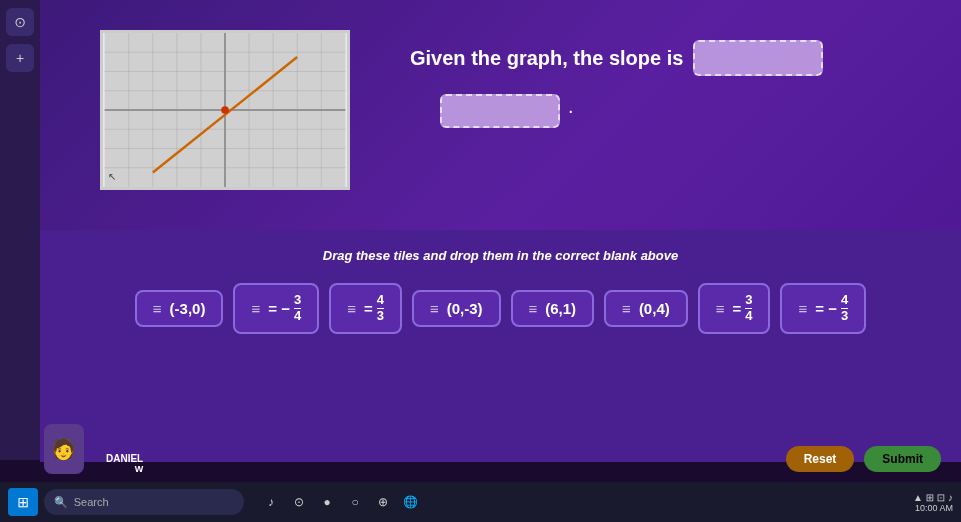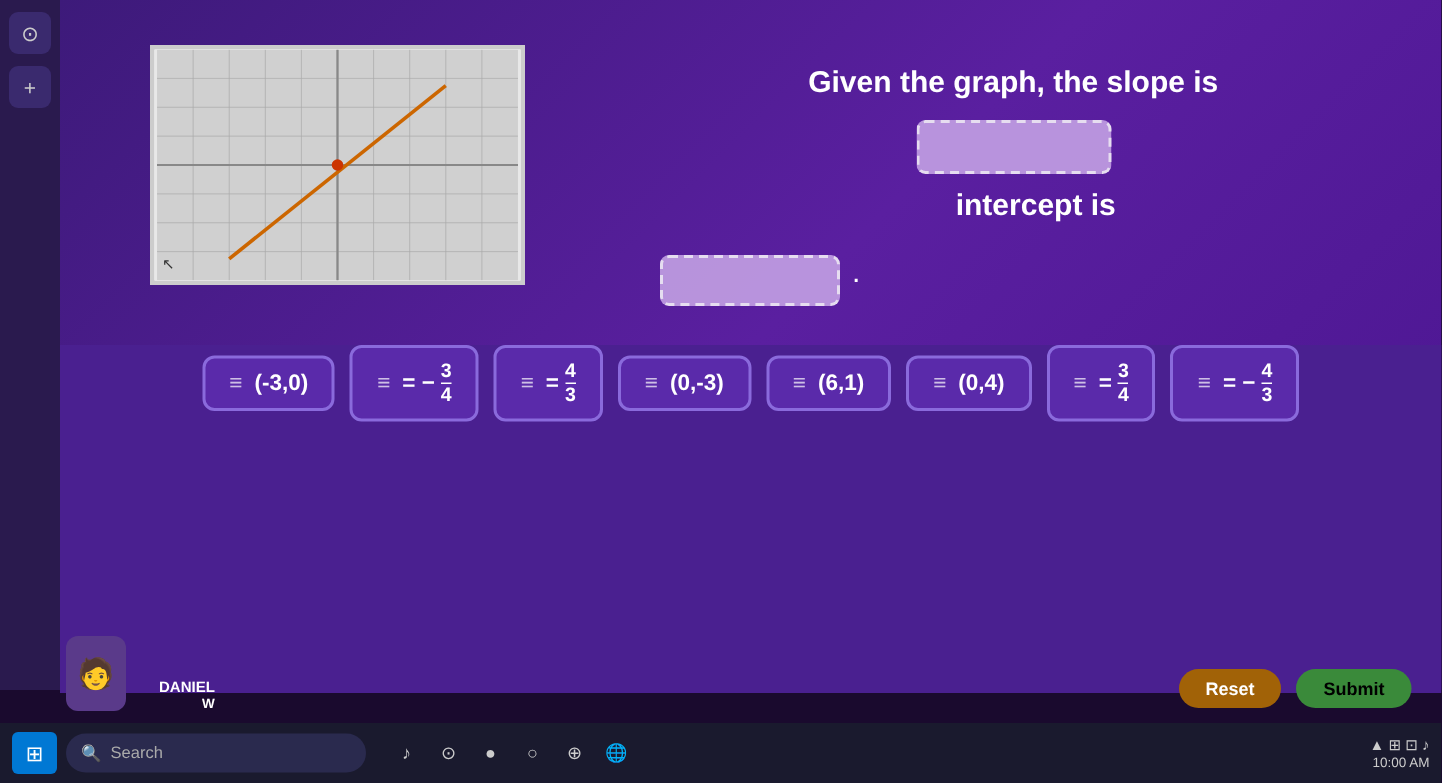--- a/index.html
+++ b/index.html
@@ -88,21 +88,20 @@
 
     .question-text {
       font-size: 20px;
       font-weight: bold;
       color: #fff;
       line-height: 1.5;
       display: flex;
       align-items: center;
       flex-wrap: wrap;
       gap: 10px;
-      flex-direction: column;
     }
 
     .blank-box {
       display: inline-block;
       width: 130px;
       height: 36px;
       background: #c9a8e8;
       border: 2px dashed #fff;
       border-radius: 6px;
       opacity: 0.85;
@@ -376,32 +375,30 @@
     </div>
 
     <div style="position:absolute; bottom: 5px; left: 5px; color: #333; font-size: 10px;">↖</div>
   </div>
 
   <div class="question-area">
     <div class="question-text">
       <span>Given the graph, the slope is</span>
       <span class="blank-box"></span>
     </div>
-    <div class="question-text" style="margin-top: 6px; margin-left: 30px;">
-      <span>intercept is</span>
-    </div>
     <div class="intercept-row">
       <span class="blank-box-small"></span>
       <span style="color:#fff; font-size:20px;">.</span>
     </div>
   </div>
 
 </div>
 
 <div class="drag-section">
+  <div class="drag-instruction">Drag these tiles and drop them in the correct blank above</div>
 
   <div class="tiles-row">
 
     <div class="tile">
       <span style="opacity:0.7; margin-right:4px;">≡</span>
       <span>(-3,0)</span>
     </div>
 
     <div class="tile">
       <span style="opacity:0.7; margin-right:4px;">≡</span>

